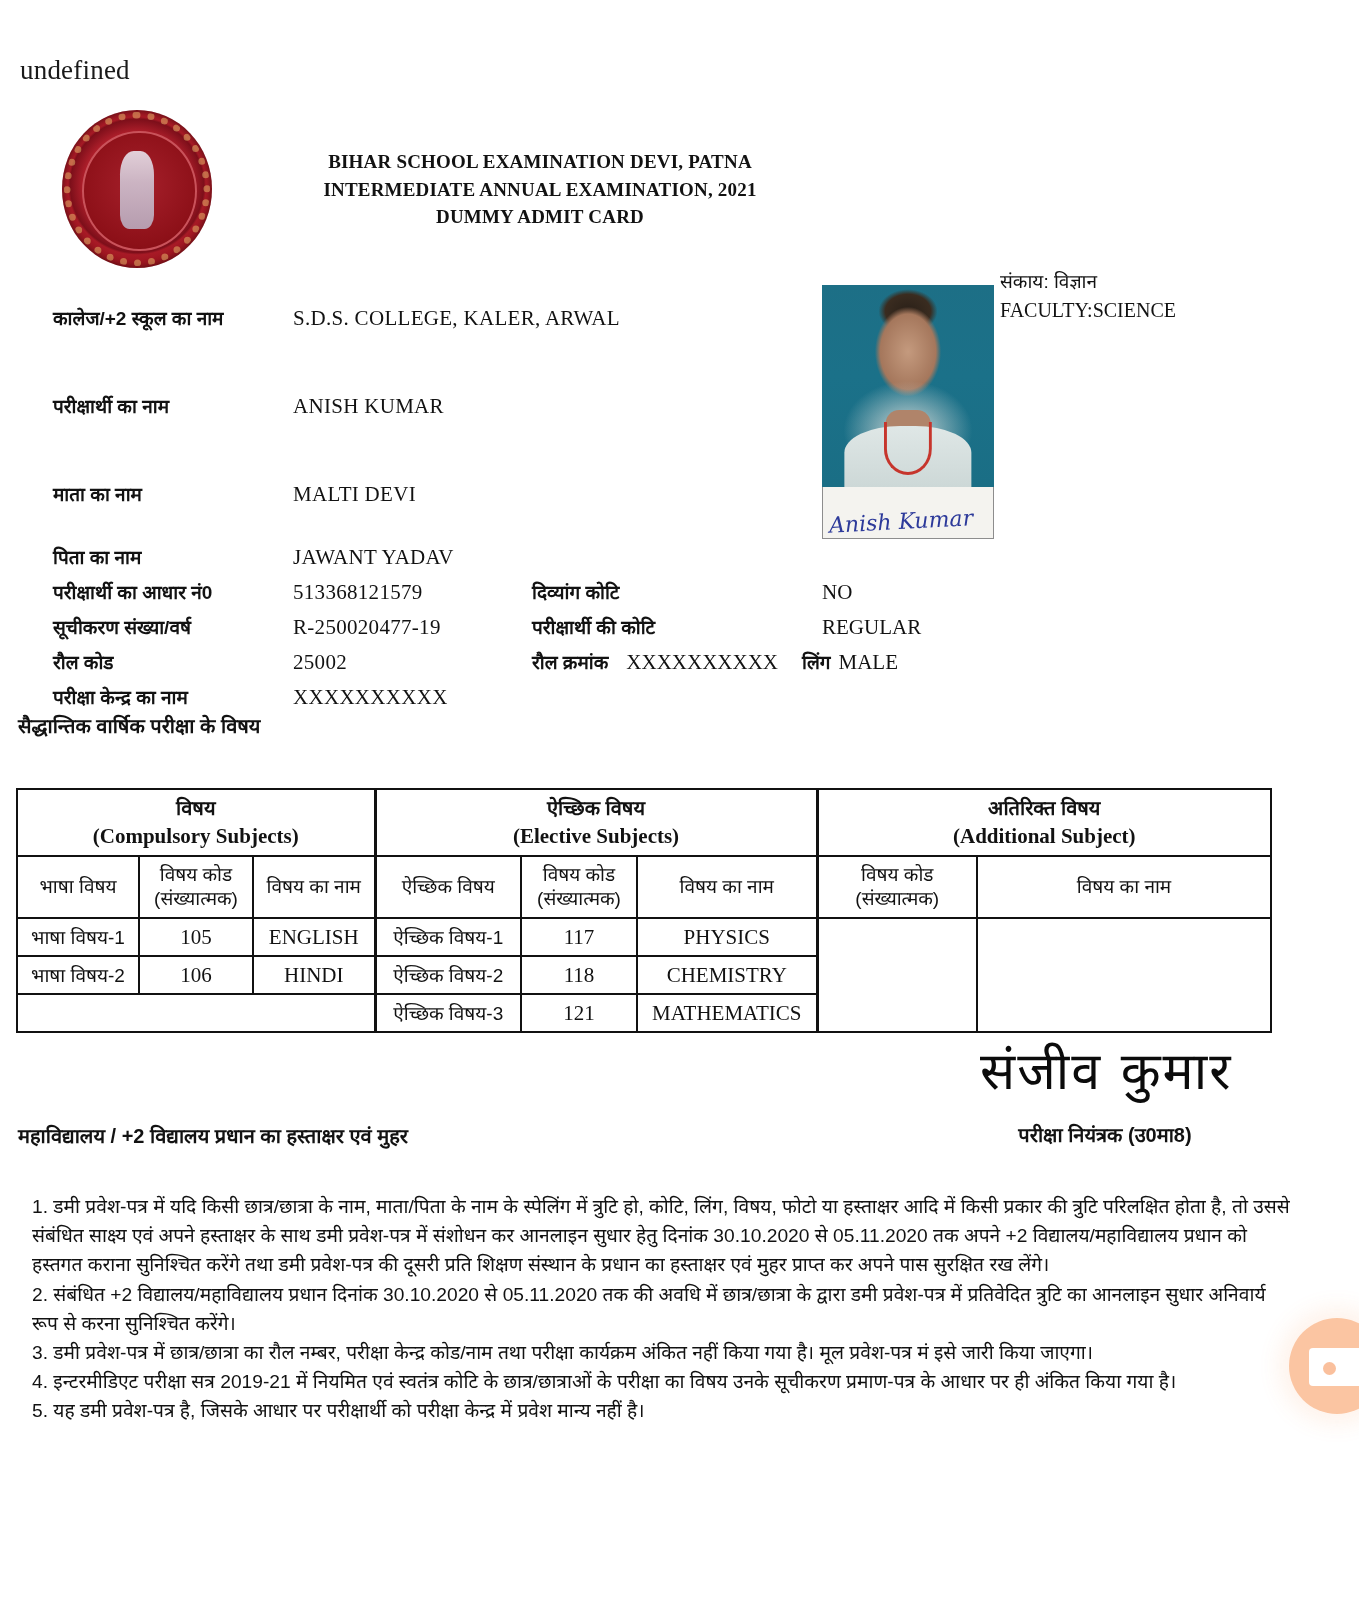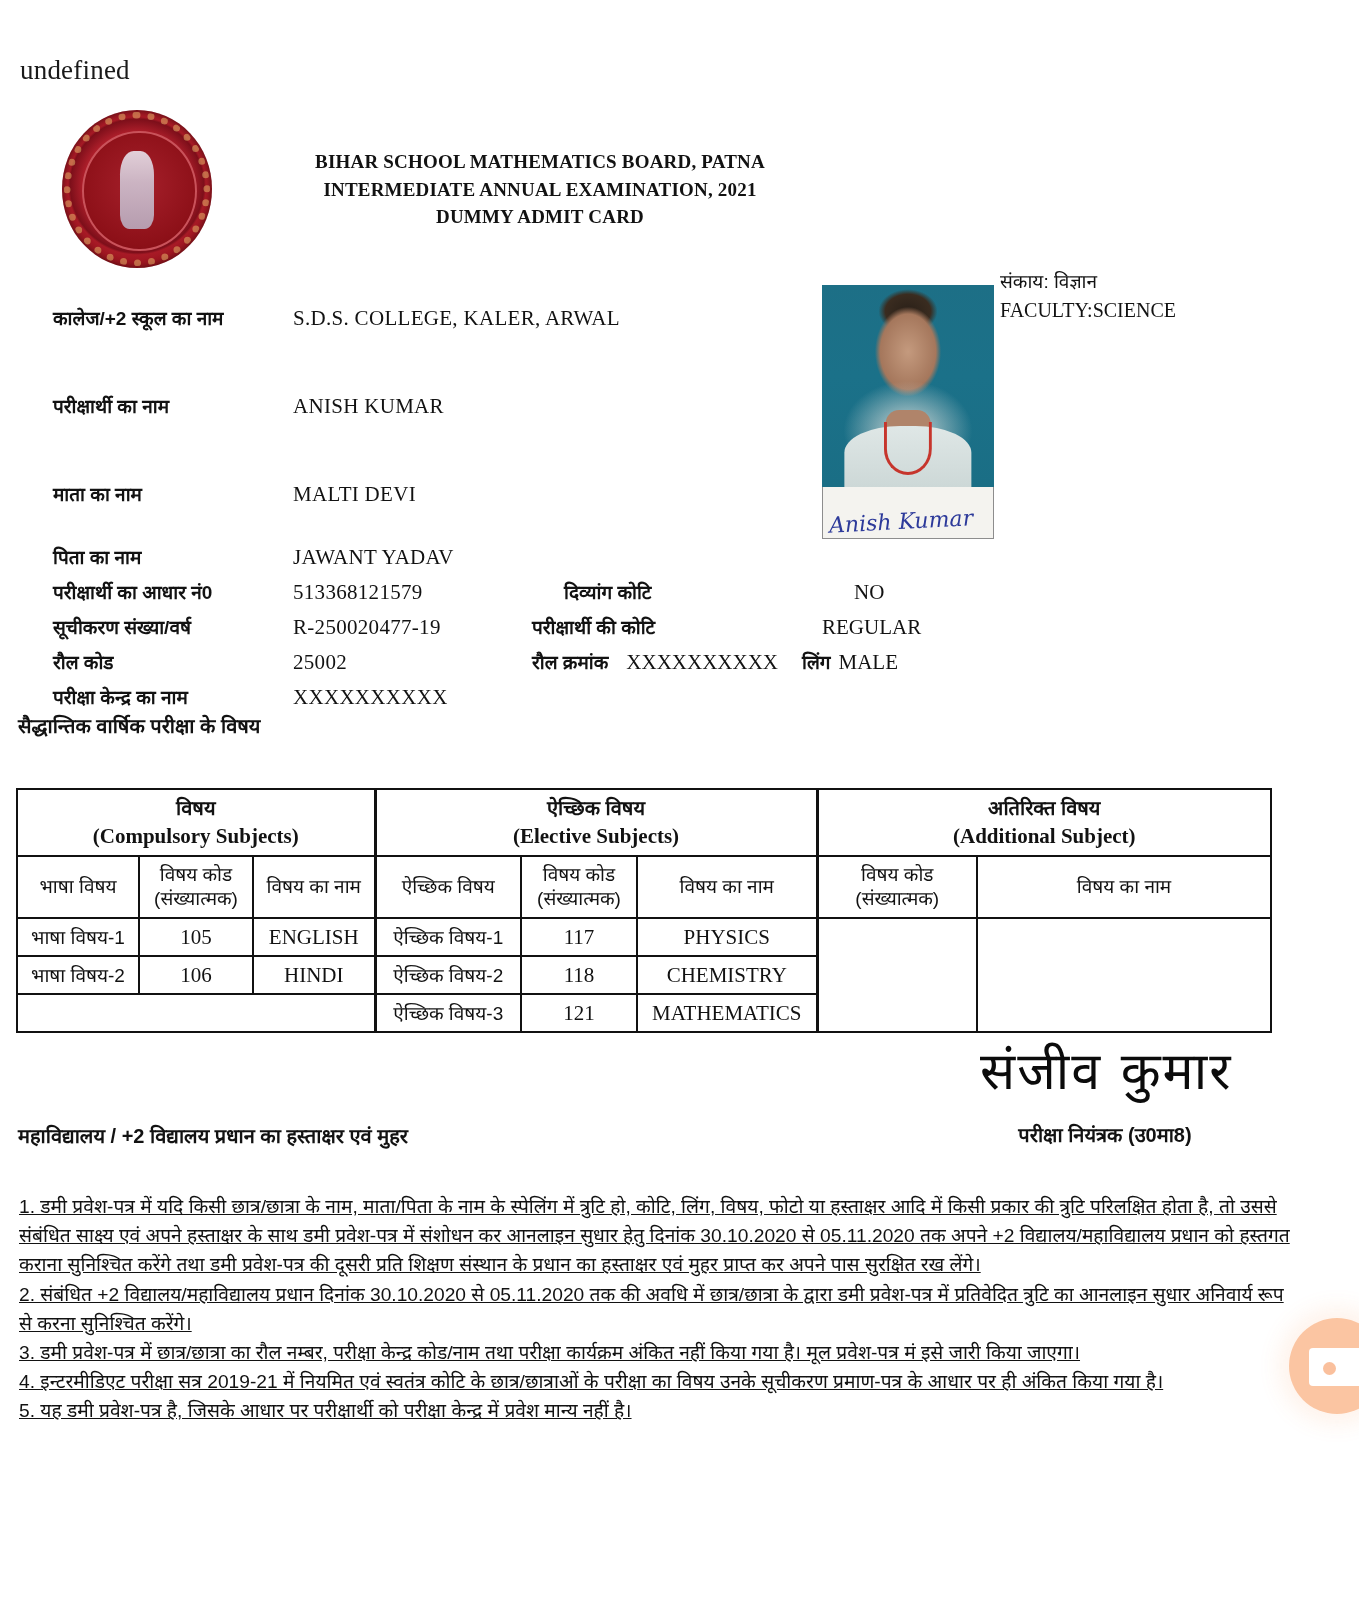--- a/index.html
+++ b/index.html
@@ -278,21 +278,21 @@
   }
   .instr-list {
     position: absolute;
     left: 16px; top: 1192px;
     width: 1280px;
     font-family: "Liberation Sans", "DejaVu Sans", sans-serif;
     font-size: 19.2px;
     line-height: 1.52;
     text-align: left;
   }
-  .instr-list p { margin: 0 0 0 3px; text-decoration: underline; }
+  .instr-list p { margin: 0 0 0 16px; }
 
   
   .float-widget {
     position: absolute;
     right: -26px; top: 1318px;
     width: 96px; height: 96px;
     border-radius: 50%;
     background: #f9a36a;
     opacity: .62;
     filter: blur(.4px);
@@ -319,21 +319,21 @@
 <div class="page">
 
   <div class="undefined-text">undefined</div>
 
   <div class="header">
     <div class="seal">
       <div class="seal-ring-text"></div>
       <div class="seal-figure"></div>
     </div>
     <div class="title-block">
-      <div>BIHAR SCHOOL MATHEMATICS BOARD, PATNA</div>
+      <div>BIHAR SCHOOL EXAMINATION DEVI, PATNA</div>
       <div>INTERMEDIATE ANNUAL EXAMINATION, 2021</div>
       <div>DUMMY ADMIT CARD</div>
     </div>
     <div class="faculty-block">
       <div class="faculty-hi">संकाय: विज्ञान</div>
       <div class="faculty-en">FACULTY:SCIENCE</div>
     </div>
   </div>
 
   <div class="photo-wrap">
@@ -382,21 +382,21 @@
     <div class="drow" style="top:344px;">
       <span class="dlabel">रौल कोड</span>
       <span class="dvalue">25002</span>
     </div>
 
     <div class="drow" style="top:379px;">
       <span class="dlabel">परीक्षा केन्द्र का नाम</span>
       <span class="dvalue">XXXXXXXXXX</span>
     </div>
 
-    <div class="drow2" style="top:274px;margin-left:32px;">
+    <div class="drow2" style="top:274px;">
       <span class="dlabel2">दिव्यांग कोटि</span>
       <span class="dvalue2">NO</span>
     </div>
 
     <div class="drow2" style="top:309px;">
       <span class="dlabel2">परीक्षार्थी की कोटि</span>
       <span class="dvalue2">REGULAR</span>
     </div>
 
     <div class="drow2" style="top:344px;">

